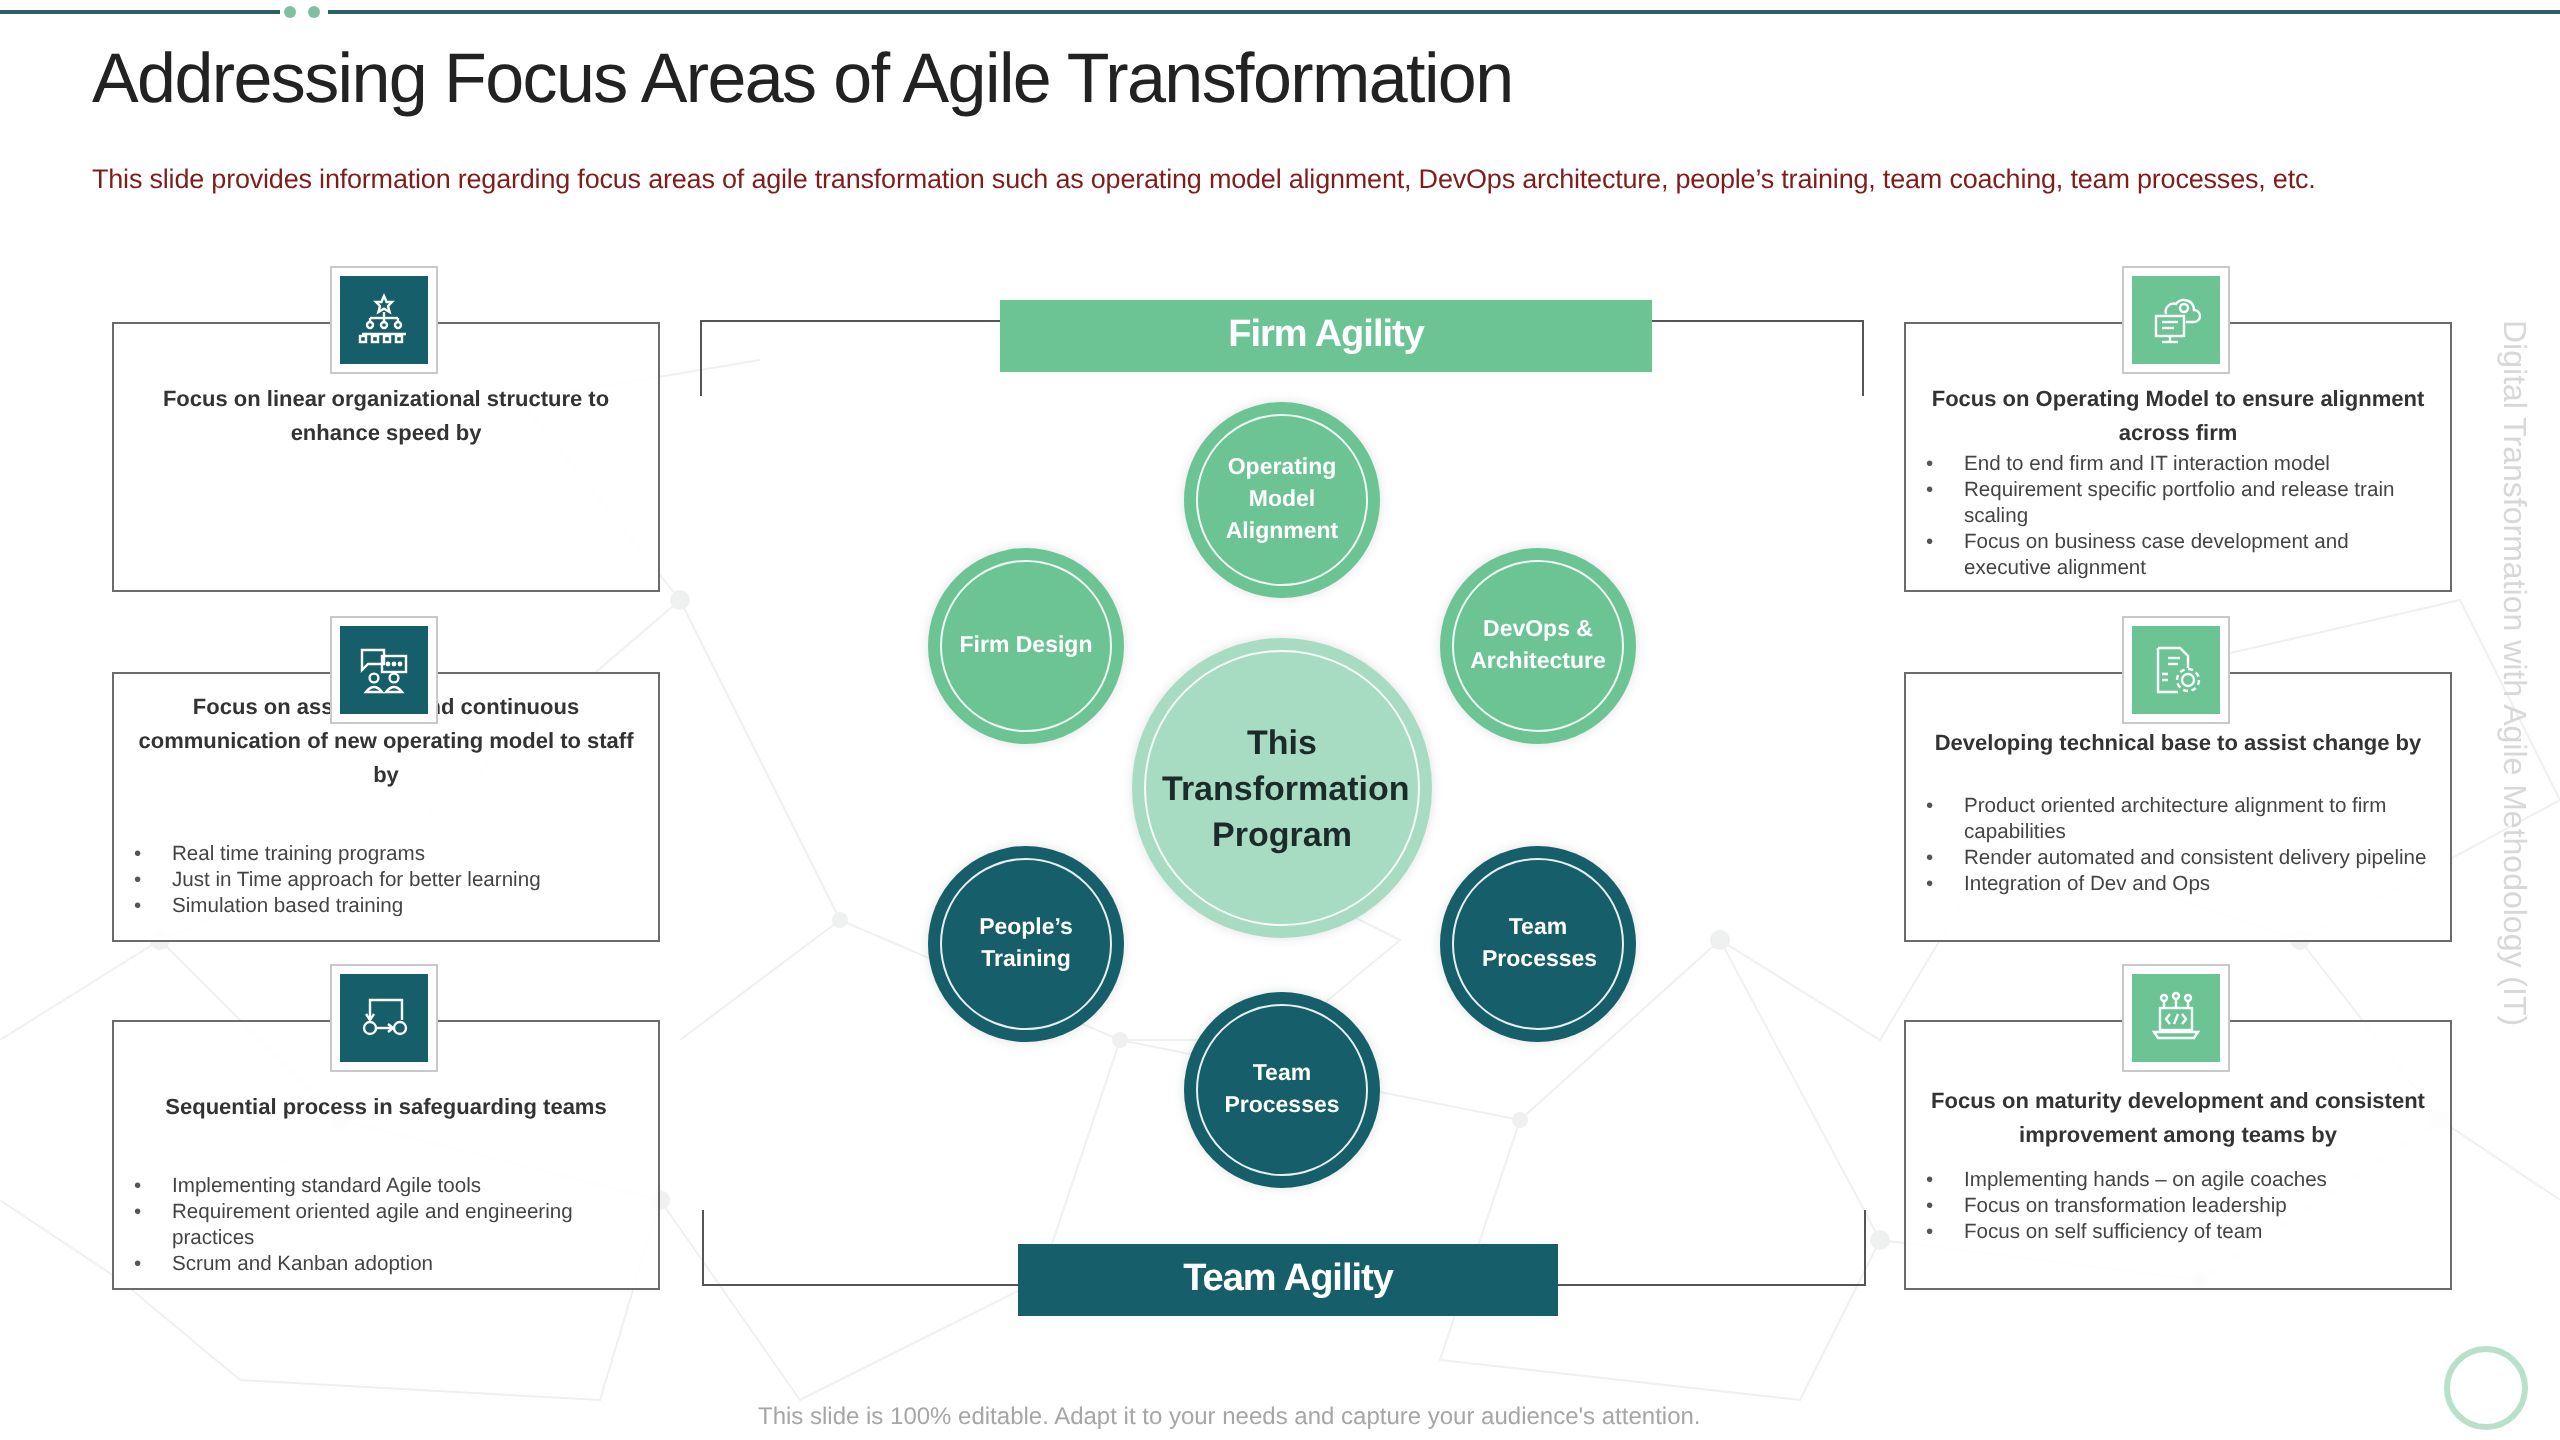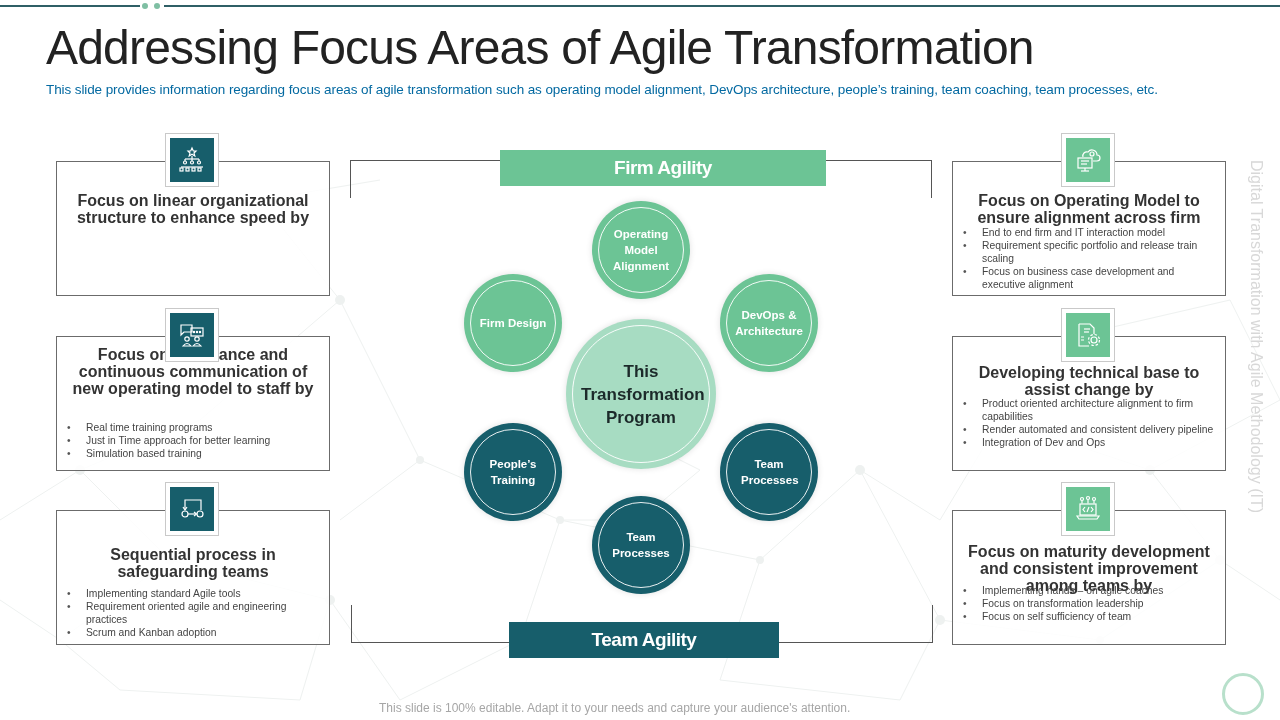--- a/index.html
+++ b/index.html
@@ -5,25 +5,25 @@
   * { box-sizing: border-box; margin: 0; padding: 0; }
   html, body { width: 1280px; height: 720px; overflow: hidden; background: #ffffff; }
   body { position: relative; font-family: "Liberation Sans", sans-serif; color: #333; }
 
   .bg-net { position: absolute; left: 0; top: 0; width: 1280px; height: 720px; z-index: 0; }
 
   .top-line { position: absolute; top: 5px; left: 0; width: 1280px; height: 2px; background: #2f5f66; z-index: 2; }
   .top-line .gap { position: absolute; left: 140px; top: -2px; width: 24px; height: 6px; background: #fff; }
   .top-line .dot { position: absolute; top: -2px; width: 6px; height: 6px; border-radius: 50%; background: #7fbfa3; }
 
-  .title { position: absolute; left: 46px; top: 20px; font-size: 48px; color: #222; letter-spacing: -0.8px; font-weight: normal; z-index: 2; white-space: nowrap; }
-  .subtitle { position: absolute; left: 46px; top: 82px; font-size: 13.5px; color: #0369a1; z-index: 2; white-space: nowrap; letter-spacing: -0.1px; }
+  .title { position: absolute; left: 46px; top: 20px; font-size: 35px; color: #222; letter-spacing: -0.8px; font-weight: normal; z-index: 2; white-space: nowrap; }
+  .subtitle { position: absolute; left: 46px; top: 82px; font-size: 13.5px; color: #7f1d1d; z-index: 2; white-space: nowrap; letter-spacing: -0.1px; }
 
   .card { position: absolute; width: 274px; height: 135px; border: 1px solid #6b6b6b; background: rgba(255,255,255,0.85); z-index: 2; }
-  .card .ctitle { position: absolute; top: 30px; left: 8px; right: 8px; text-align: center; font-weight: bold; font-size: 16px; line-height: 17px; color: #333; }
+  .card .ctitle { position: absolute; top: 30px; left: 8px; right: 8px; text-align: center; font-weight: bold; font-size: 11px; line-height: 17px; color: #333; }
   .card ul { position: absolute; left: 10px; right: 10px; list-style: none; font-size: 10.3px; color: #444; line-height: 13px; }
   .card ul li { position: relative; padding-left: 19px; }
   .card ul li::before { content: "•"; position: absolute; left: 0; top: 0; color: #555; }
 
   .icon-box { position: absolute; width: 54px; height: 54px; padding: 4px; background: #fff; border: 1px solid #c9c9c9; z-index: 3; }
   .icon-box .inner { width: 100%; height: 100%; display: flex; align-items: center; justify-content: center; }
   .icon-box.dark .inner { background: #175e6b; }
   .icon-box.green .inner { background: #6cc495; }
   .icon-box svg { width: 30px; height: 30px; }
 

